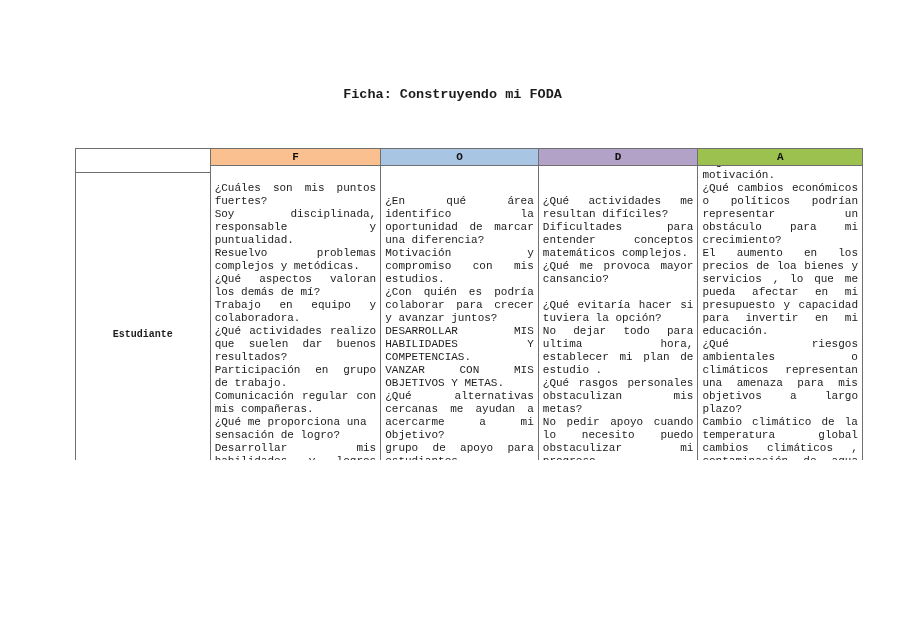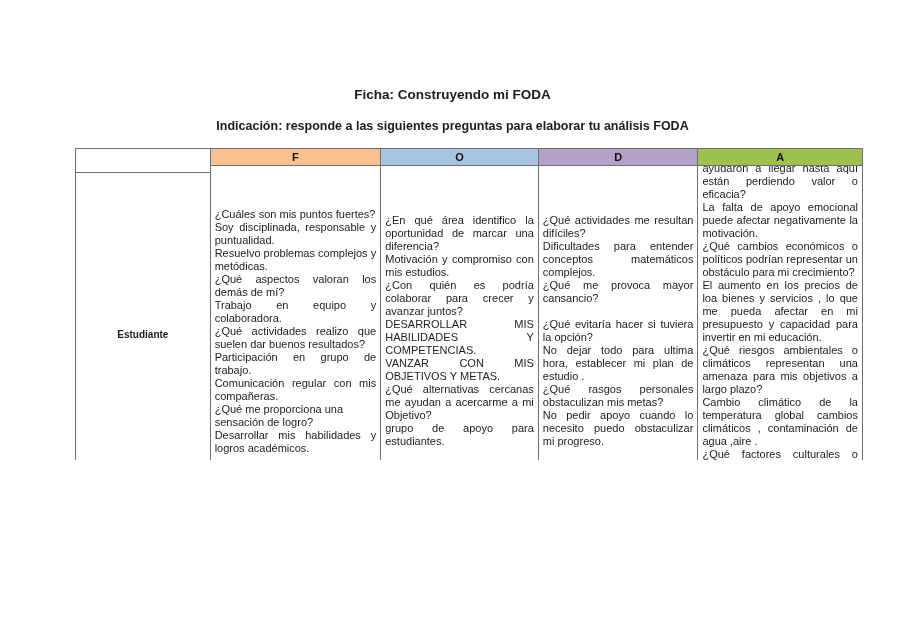--- a/index.html
+++ b/index.html
@@ -2,21 +2,21 @@
 <html><head>
 <meta charset="utf-8">
 <style>
   * { margin: 0; padding: 0; box-sizing: border-box; }
   html, body { background: #ffffff; }
   .page {
     position: relative;
     width: 905px;
     height: 460px;
     background: #ffffff;
-    font-family: Liberation Sans, sans-serif;
+    font-family: Liberation Mono, monospace;
     color: #1c1c1c;
     overflow: hidden;
     padding-left: 16px;
   }
   .title {
     position: absolute;
     top: 87px; left: 0;
     width: 100%;
     text-align: center;
     font-size: 13.5px;
@@ -80,21 +80,20 @@
     color: #1c1c1c;
   }
   .empty-row { height: 15px; border-top: 1px solid #6f6f6f; }
 </style>
 </head>
 <body>
 
 <div class="page">
 
   <div class="title">Ficha: Construyendo mi FODA</div>
-  <div class="subtitle">Indicación: responde a las siguientes preguntas para elaborar tu análisis FODA</div>
 
   <div class="foda-table">
 
     <div class="col col-left">
       <div class="left-top"></div>
       <div class="left-mid">Estudiante</div>
       <div class="left-bottom"></div>
     </div>
 
     <div class="col col-f">

